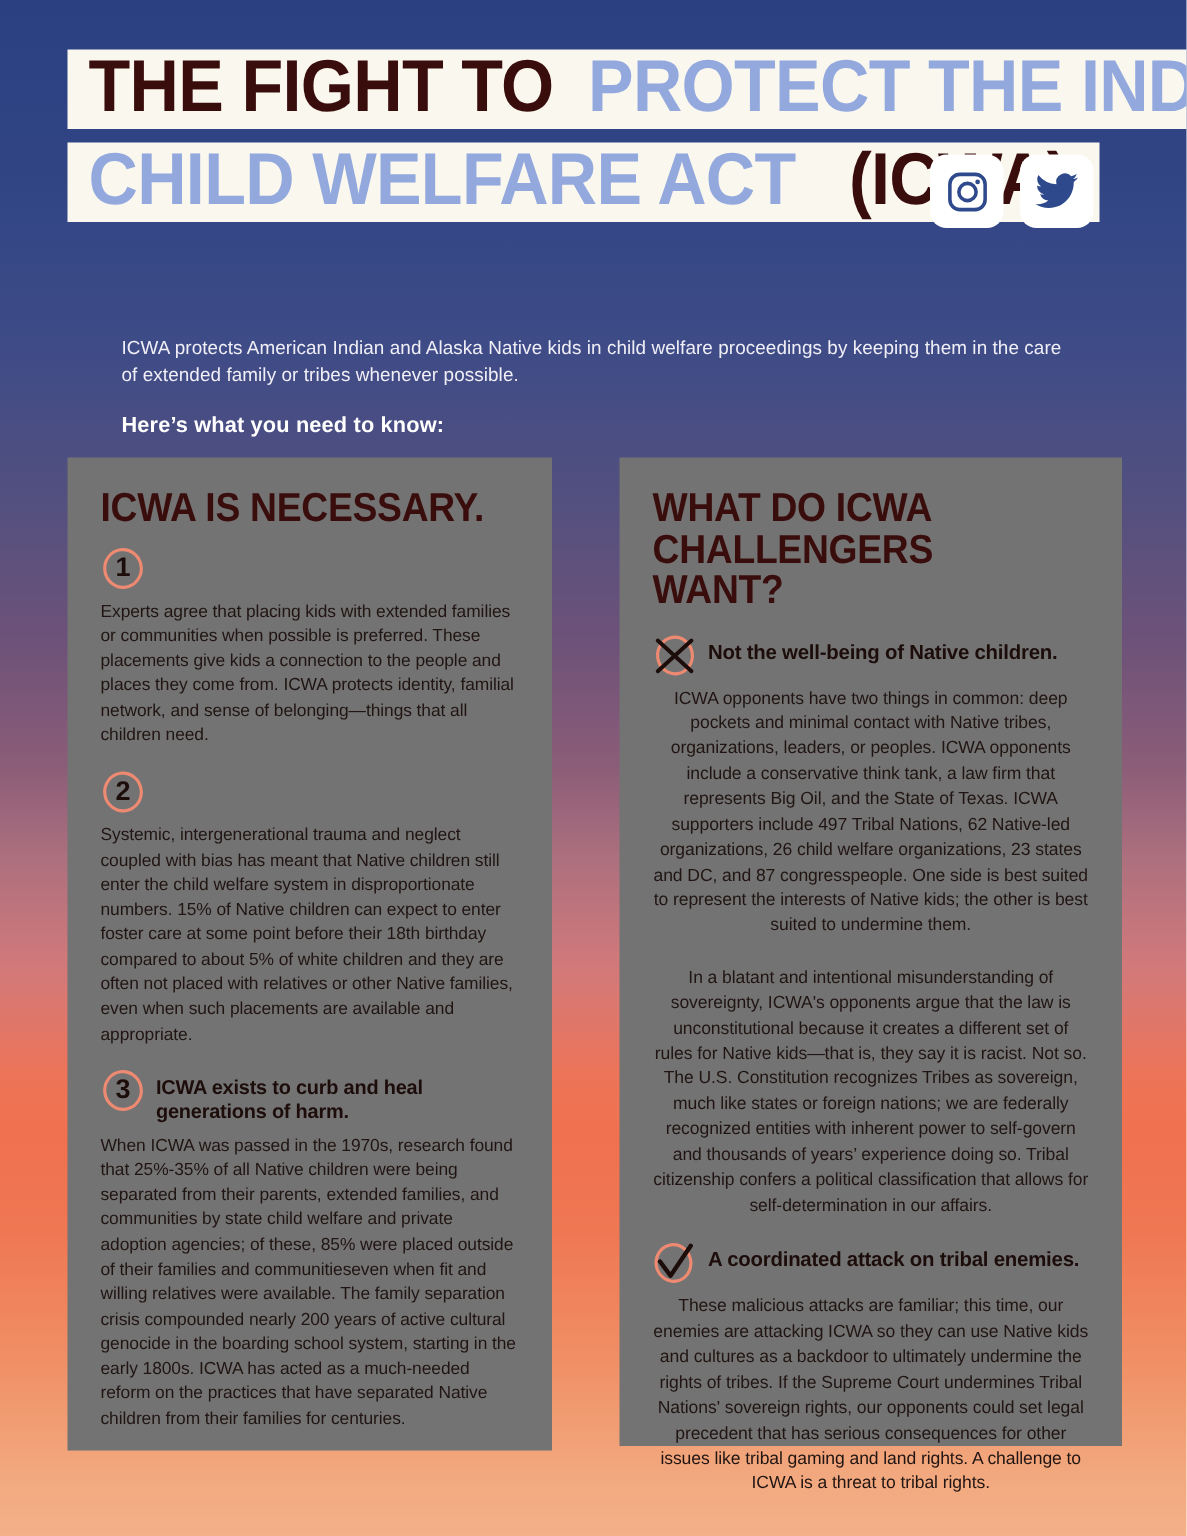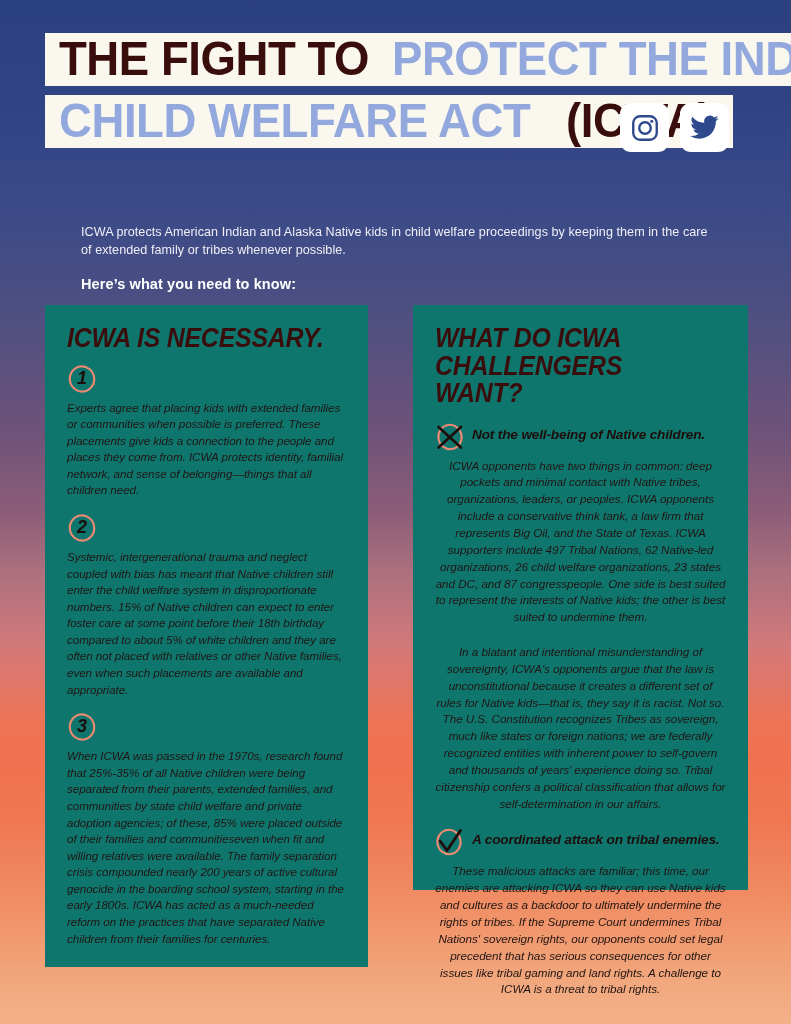--- a/index.html
+++ b/index.html
@@ -99,26 +99,25 @@
     margin-top: 16px;
     color: #ffffff;
     font-size: 14.5px;
     font-weight: 700;
     letter-spacing: 0.1px;
   }
 
   
   .card {
     position: absolute;
-    background: #0f766e;
+    background: #737373;
     padding: 20px 22px 22px 22px;
-    font-style: italic;
   }
   #card-left  { left: 45px;  top: 305px; width: 323px; height: 662px; }
-  #card-right { left: 413px; top: 305px; width: 335px; height: 585px; }
+  #card-right { left: 413px; top: 305px; width: 335px; height: 659px; }
 
   .card-title {
     font-family: "Liberation Sans Narrow", "Liberation Sans", sans-serif;
     font-weight: 700;
     font-size: 27px;
     color: #3a0d0d;
     line-height: 1.02;
     letter-spacing: -0.2px;
     transform: scaleX(0.92);
     transform-origin: left top;
@@ -238,20 +237,21 @@
   </div>
 
   <div class="entry">
     <div class="entry-head">
       <div class="marker">
         <svg width="30" height="30" viewBox="0 0 30 30">
           <ellipse cx="15" cy="15" rx="12.2" ry="12.6" fill="none" stroke="#ef8a72" stroke-width="2.1" transform="rotate(-8 15 15)"></ellipse>
         </svg>
         <span class="num">3</span>
       </div>
+      <div class="entry-title">ICWA exists to curb and heal generations of harm.</div>
     </div>
     <div class="entry-body">When ICWA was passed in the 1970s, research found that 25%-35% of all Native children were being separated from their parents, extended families, and communities by state child welfare and private adoption agencies; of these, 85% were placed outside of their families and communitieseven when fit and willing relatives were available. The family separation crisis compounded nearly 200 years of active cultural genocide in the boarding school system, starting in the early 1800s. ICWA has acted as a much-needed reform on the practices that have separated Native children from their families for centuries.</div>
   </div>
 </div>
 
 <div class="card" id="card-right">
   <div class="card-title">WHAT DO ICWA CHALLENGERS WANT?</div>
 
   <div class="entry">
     <div class="entry-head">

